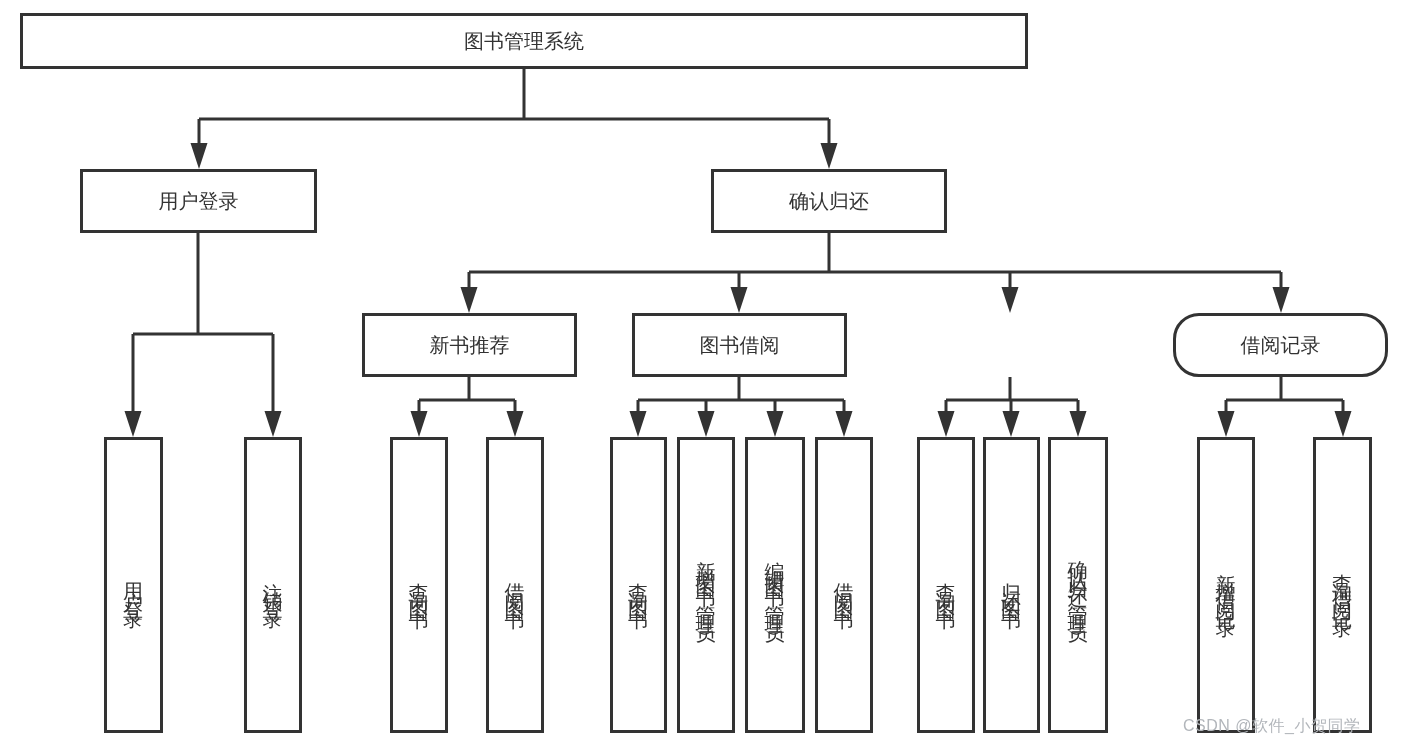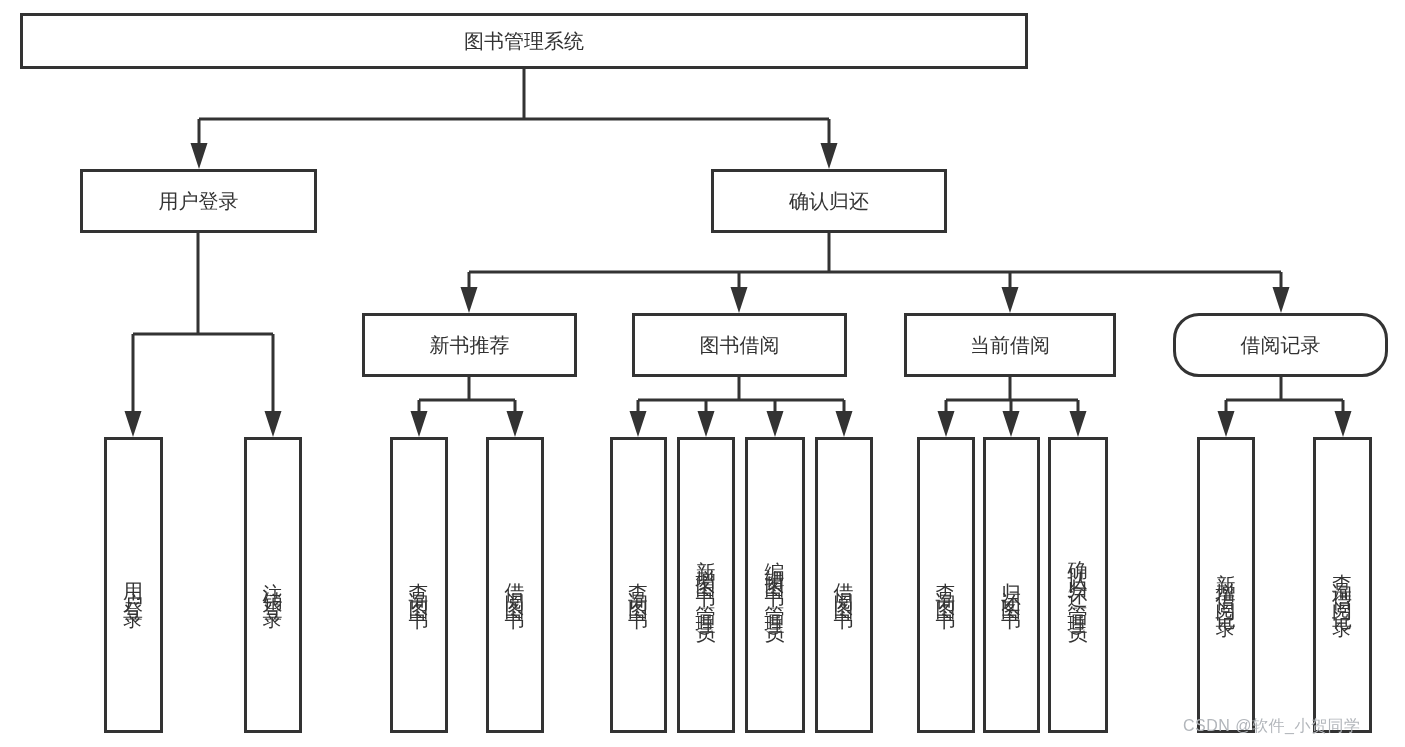--- a/index.html
+++ b/index.html
@@ -85,21 +85,20 @@
       M1334.5,411 L1351.5,411 L1343,437 Z"></path>
   </svg>
 
   <div class="box h" style="left:20px; top:13px; width:1008px; height:56px;">图书管理系统</div>
 
   <div class="box h" style="left:80px; top:169px; width:237px; height:64px;">用户登录</div>
   <div class="box h" style="left:711px; top:169px; width:236px; height:64px;">确认归还</div>
 
   <div class="box h" style="left:362px; top:313px; width:215px; height:64px;">新书推荐</div>
   <div class="box h" style="left:632px; top:313px; width:215px; height:64px;">图书借阅</div>
-  <div class="box h" style="left:904px; top:313px; width:212px; height:64px;">当前借阅</div>
   <div class="box h" style="left:1173px; top:313px; width:215px; height:64px;border-radius:26px;">借阅记录</div>
 
   <div class="box v" style="left:104px; top:437px; width:59px; height:296px;">用户登录</div>
   <div class="box v" style="left:244px; top:437px; width:58px; height:296px;">注销登录</div>
 
   <div class="box v" style="left:390px; top:437px; width:58px; height:296px;">查询图书</div>
   <div class="box v" style="left:486px; top:437px; width:58px; height:296px;">借阅图书</div>
 
   <div class="box v" style="left:610px; top:437px; width:57px; height:296px;">查询图书</div>
   <div class="box v" style="left:677px; top:437px; width:58px; height:296px;">新增图书（管理员）</div>

